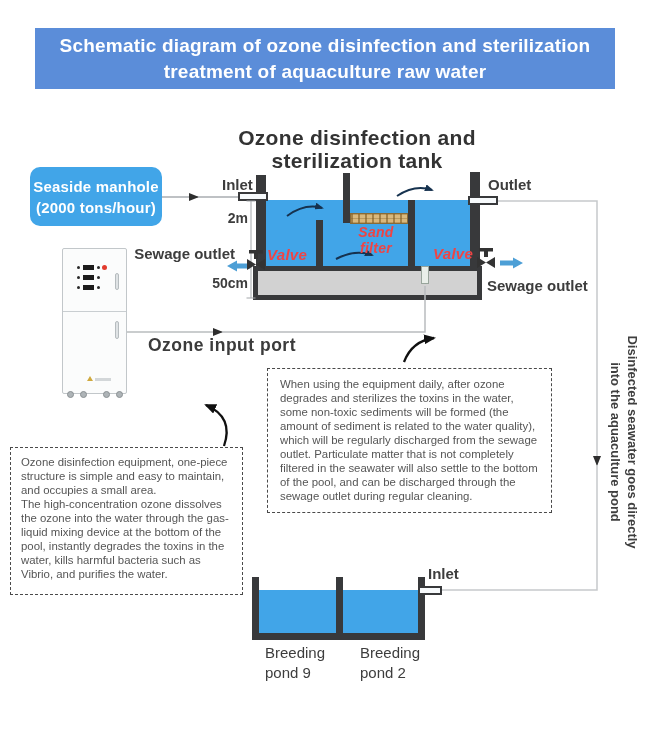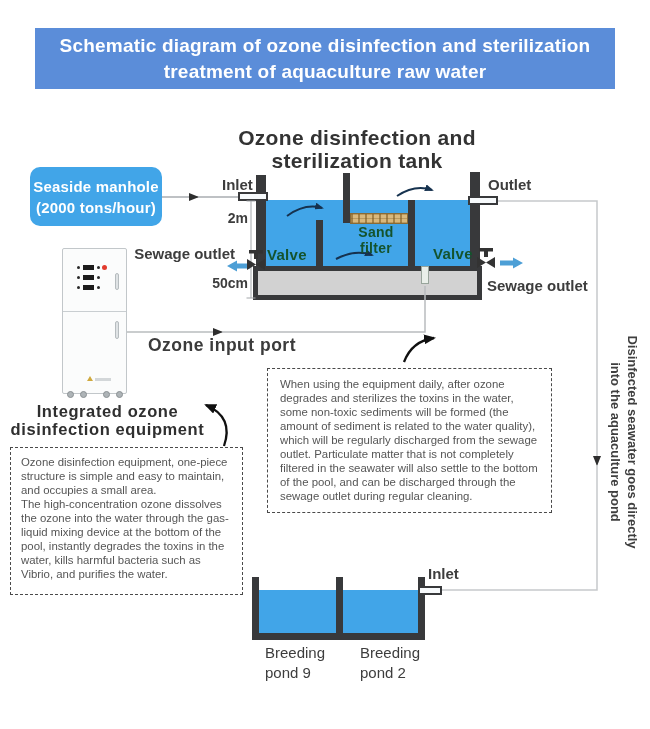--- a/index.html
+++ b/index.html
@@ -26,21 +26,21 @@
               box-sizing:border-box;z-index:6;
               background-image:repeating-linear-gradient(90deg,rgba(120,85,28,.55) 0 2px,transparent 2px 7px),
                                repeating-linear-gradient(0deg,rgba(120,85,28,.3) 0 1px,transparent 1px 4px);}
   .pipe-stub{background:#f7fafc;border:2px solid #38393b;box-sizing:border-box;z-index:7;}
   .device{left:421px;top:266px;width:8px;height:18px;background:#e9efe9;border:1px solid #98a59b;
           box-sizing:border-box;z-index:8;}
   
   .lbl{font-weight:bold;color:#3d3d3d;z-index:20;}
   .lbl-15{font-size:15px;}
   .lbl-14{font-size:14px;}
-  .wlbl{color:#14532d;font-weight:bold;z-index:20;letter-spacing:.3px;}
+  .wlbl{color:#ef4444;font-weight:bold;z-index:20;letter-spacing:.3px;font-style:italic;}
   
   .cab{left:62px;top:248px;width:65px;height:146px;background:#fbfcfc;border:1px solid #c2c7ca;
        border-radius:2px;box-sizing:border-box;z-index:4;}
   .cab-div{position:absolute;left:0;top:62px;width:100%;border-top:1px solid #c9ced1;}
   .cab-row{position:absolute;display:flex;align-items:center;gap:3px;}
   .cab-dot{width:3px;height:3px;border-radius:50%;background:#2a2a2a;}
   .cab-disp{width:11px;height:5px;background:#1c1c1c;}
   .cab-red{position:absolute;left:39px;top:16px;width:5px;height:5px;border-radius:50%;background:#e23b2e;}
   .cab-handle{position:absolute;width:4px;background:#dfe3e5;border:1px solid #b6bcbf;border-radius:2px;
               box-sizing:border-box;}
@@ -137,24 +137,20 @@
     <div class="cab-mark">
         <span class="tri"></span>
         <span class="bar"></span>
       </div>
     <div class="caster" style="left:4px;top:142px;"></div>
     <div class="caster" style="left:17px;top:142px;"></div>
     <div class="caster" style="left:40px;top:142px;"></div>
     <div class="caster" style="left:53px;top:142px;"></div>
   </div>
 
-  <div class="abs eq-title">
-    <div>Integrated ozone</div>
-    <div>disinfection equipment</div>
-  </div>
 
   <div class="abs dashed box-left">
     <p>Ozone disinfection equipment, one-piece structure is simple and easy to maintain, and occupies a small area.</p>
     <p>The high-concentration ozone dissolves the ozone into the water through the gas-liquid mixing device at the bottom of the pool, instantly degrades the toxins in the water, kills harmful bacteria such as Vibrio, and purifies the water.</p>
   </div>
 
   <div class="abs dashed box-mid">
     <p>When using the equipment daily, after ozone degrades and sterilizes the toxins in the water, some non-toxic sediments will be formed (the amount of sediment is related to the water quality), which will be regularly discharged from the sewage outlet. Particulate matter that is not completely filtered in the seawater will also settle to the bottom of the pool, and can be discharged through the sewage outlet during regular cleaning.</p>
   </div>
 

